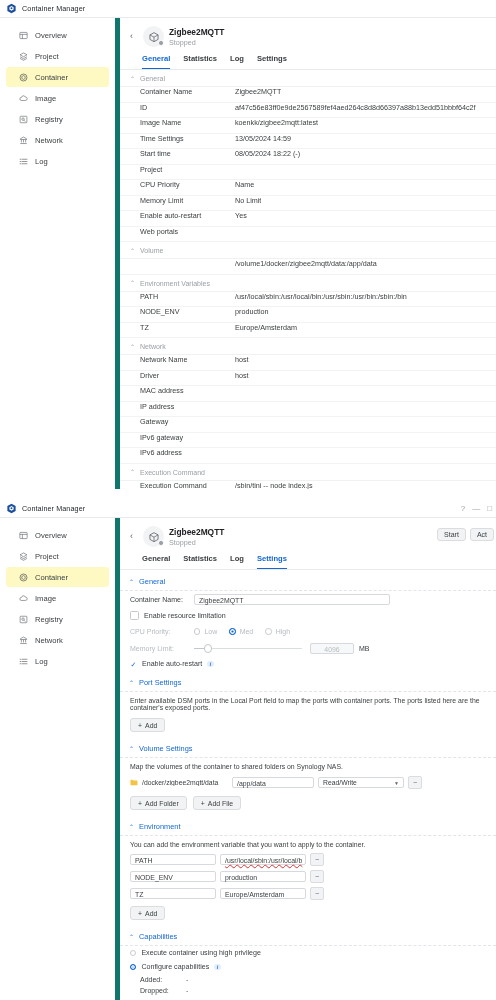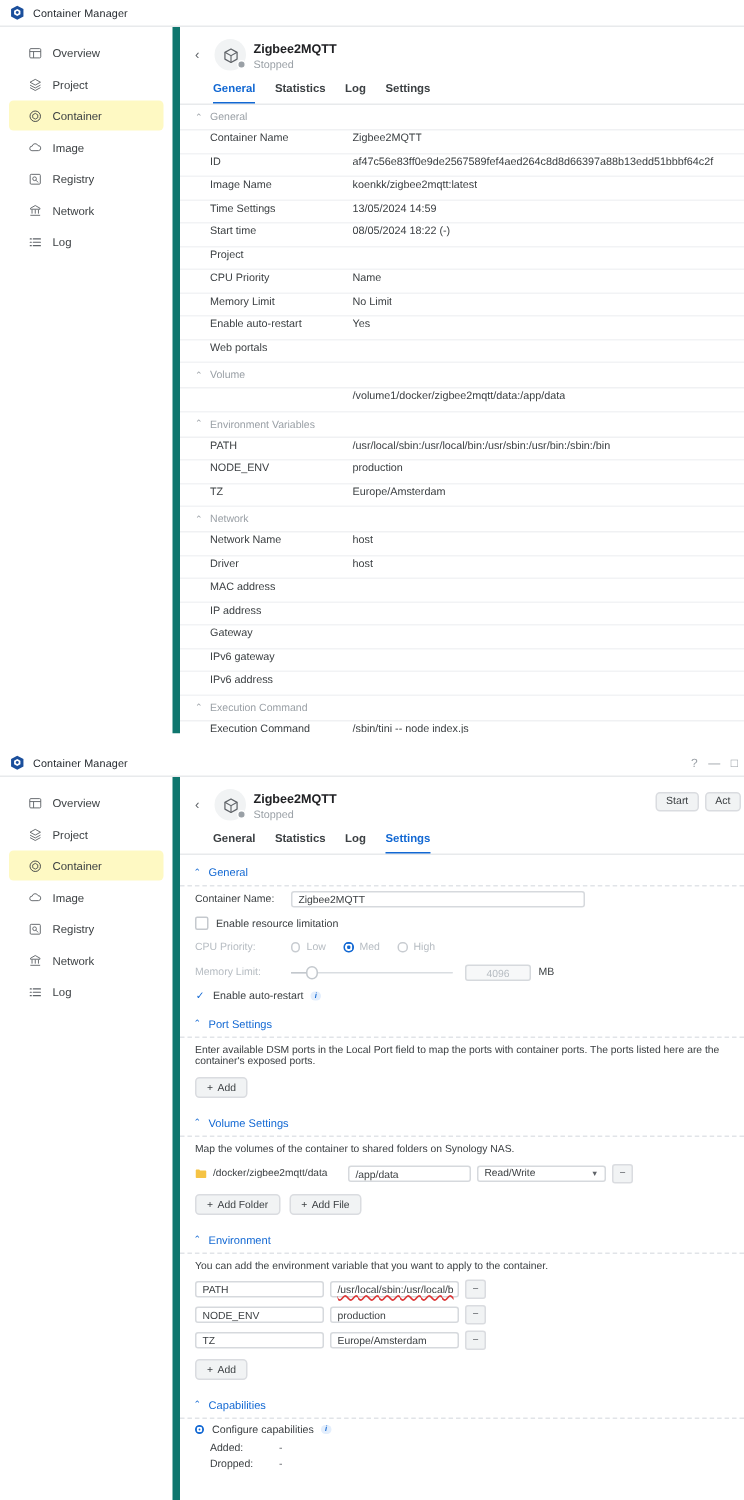--- a/index.html
+++ b/index.html
@@ -530,20 +530,24 @@
             <span>+</span>
             <span>Add</span>
           </div>
         </div>
 
         <div class="s-sec">
           <span class="caret">⌃</span>
           <span>Capabilities</span>
         </div>
         <div class="cbx-row">
+          <span class="rad"></span>
+          <span>Execute container using high privilege</span>
+        </div>
+        <div class="cbx-row">
           <span class="rad on"></span>
           <span>Configure capabilities</span>
           <span class="info-i">i</span>
         </div>
         <div class="cap-row">
           <div class="ck">Added:</div>
           <div class="cv">-</div>
         </div>
         <div class="cap-row">
           <div class="ck">Dropped:</div>

